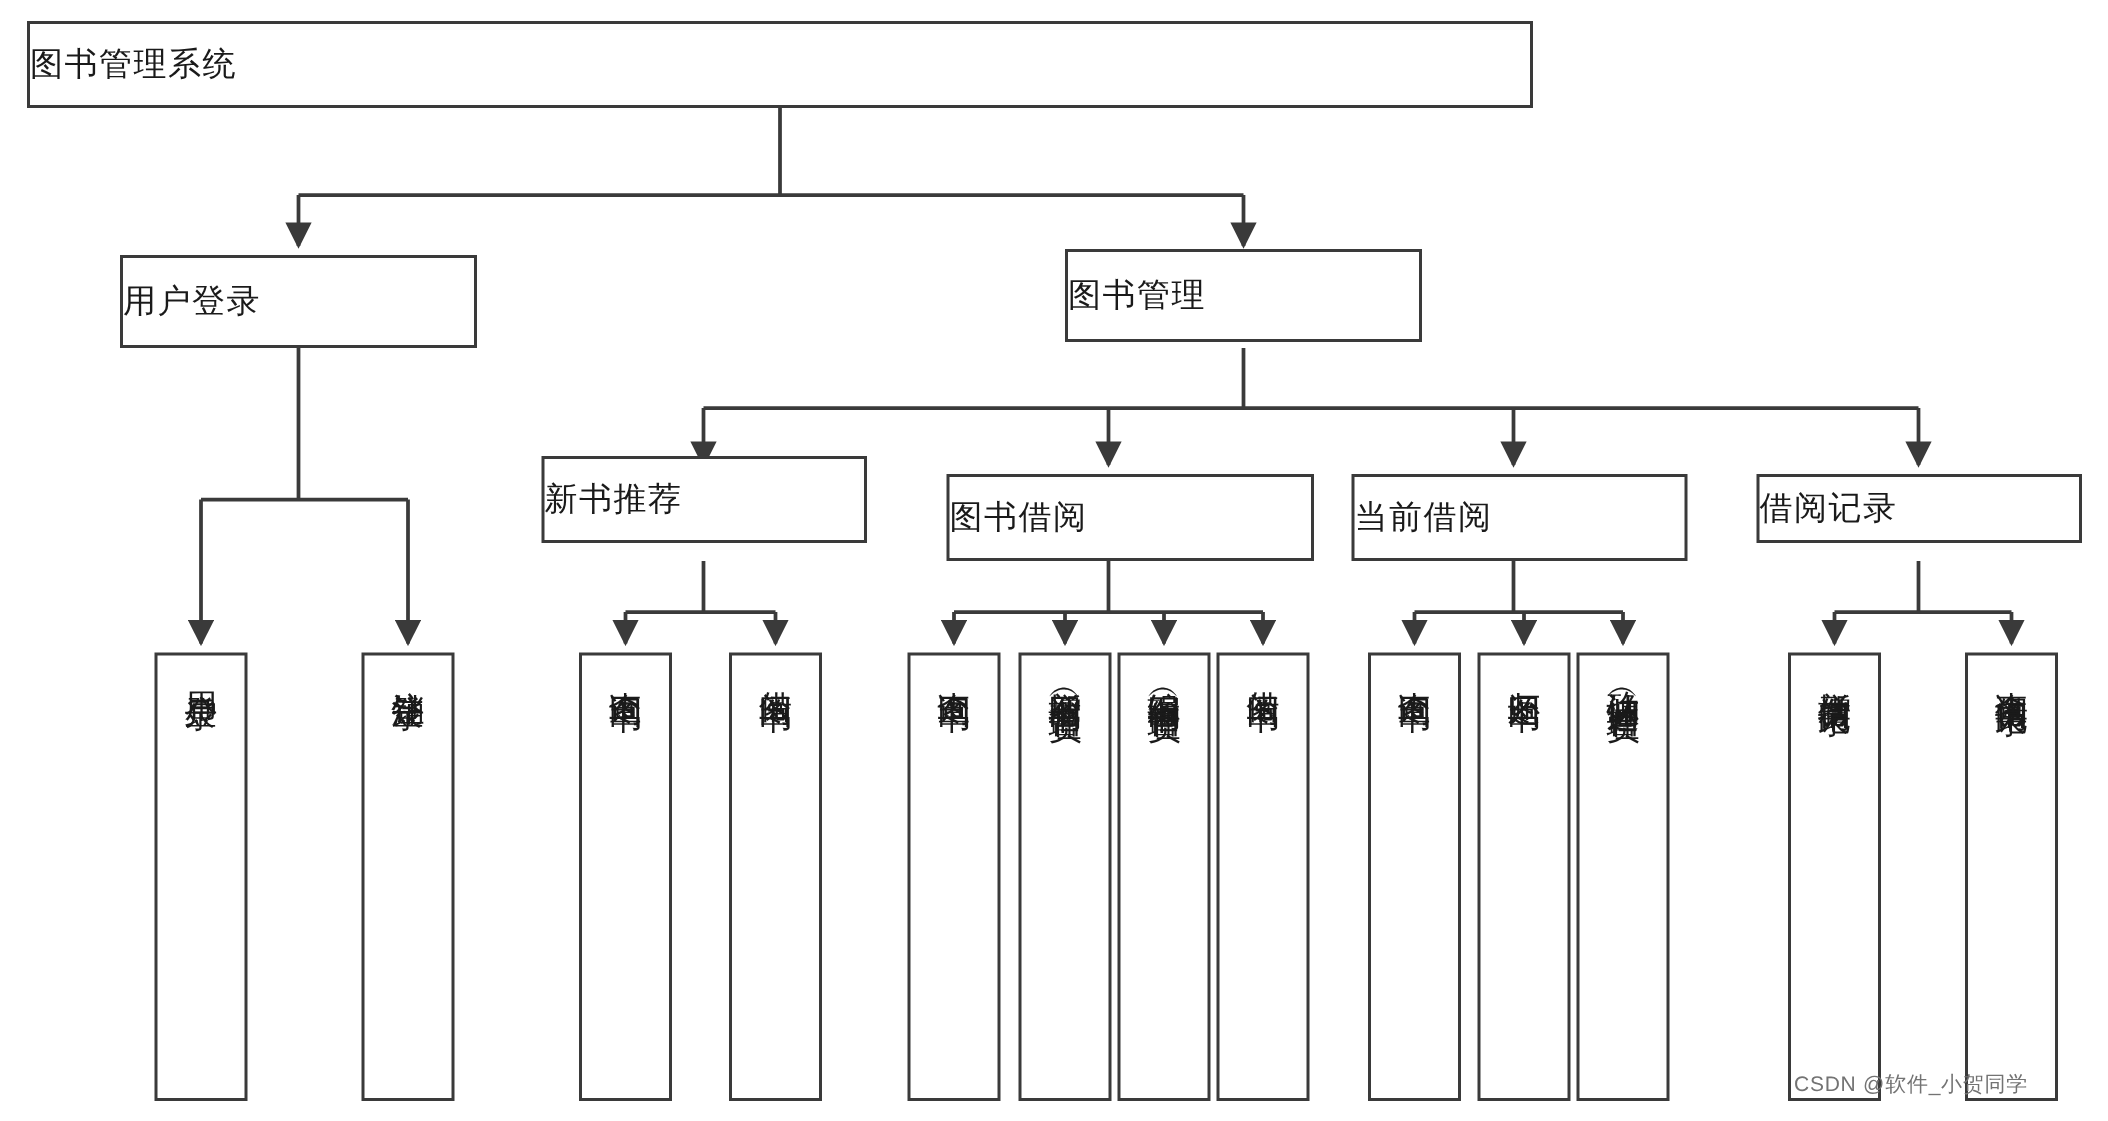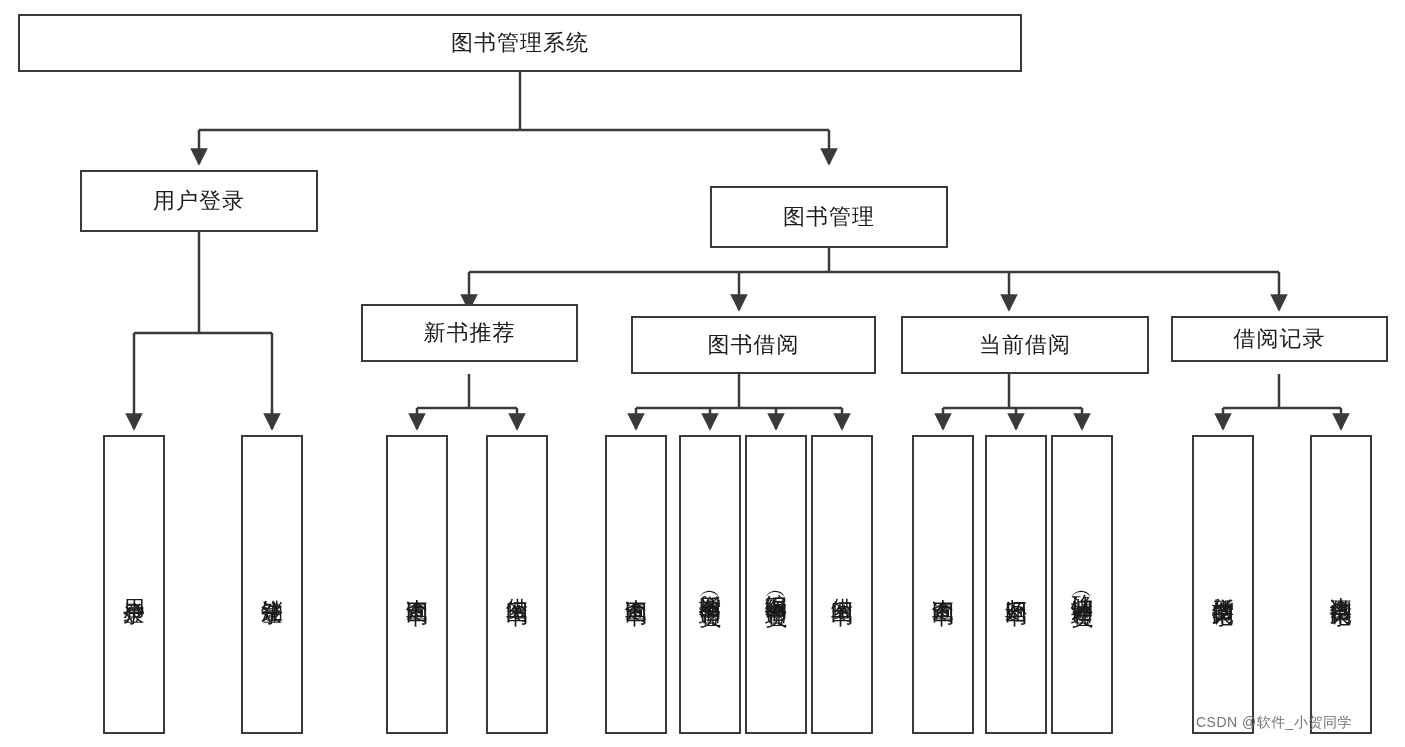--- a/index.html
+++ b/index.html
@@ -25,21 +25,21 @@
     height: 747px;
     pointer-events: none;
   }
   .node {
     position: absolute;
     box-sizing: border-box;
     background: #ffffff;
     border: 2.5px solid #3a3a3a;
     display: flex;
     align-items: center;
-    justify-content: center;
+    justify-content: flex-start;
     color: #1a1a1a;
     z-index: 2;
   }
   .node.h-node {
     font-size: 22px;
     letter-spacing: 1px;
     line-height: 1.1;
   }
   .node.v-node {
     writing-mode: vertical-rl;
@@ -122,31 +122,31 @@
     </g>
   </svg>
 
   <div class="node h-node" style="left:18px; top:14px; width:1004px; height:58px;">
     <span>图书管理系统</span>
   </div>
 
   <div class="node h-node" style="left:80px; top:170px; width:238px; height:62px;">
     <span>用户登录</span>
   </div>
-  <div class="node h-node" style="left:710px; top:186px; width:238px; height:62px;">
+  <div class="node h-node" style="left:710px; top:166px; width:238px; height:62px;">
     <span>图书管理</span>
   </div>
 
   <div class="node h-node" style="left:361px; top:304px; width:217px; height:58px;">
     <span>新书推荐</span>
   </div>
   <div class="node h-node" style="left:631px; top:316px; width:245px; height:58px;">
     <span>图书借阅</span>
   </div>
-  <div class="node h-node" style="left:901px; top:316px; width:248px; height:58px;">
+  <div class="node h-node" style="left:901px; top:316px; width:224px; height:58px;">
     <span>当前借阅</span>
   </div>
   <div class="node h-node" style="left:1171px; top:316px; width:217px; height:46px;">
     <span>借阅记录</span>
   </div>
 
   <div class="node v-node" style="left:103px; top:435px; width:62px; height:299px;">
     <span class="vtext">用户登录</span>
   </div>
   <div class="node v-node" style="left:241px; top:435px; width:62px; height:299px;">

